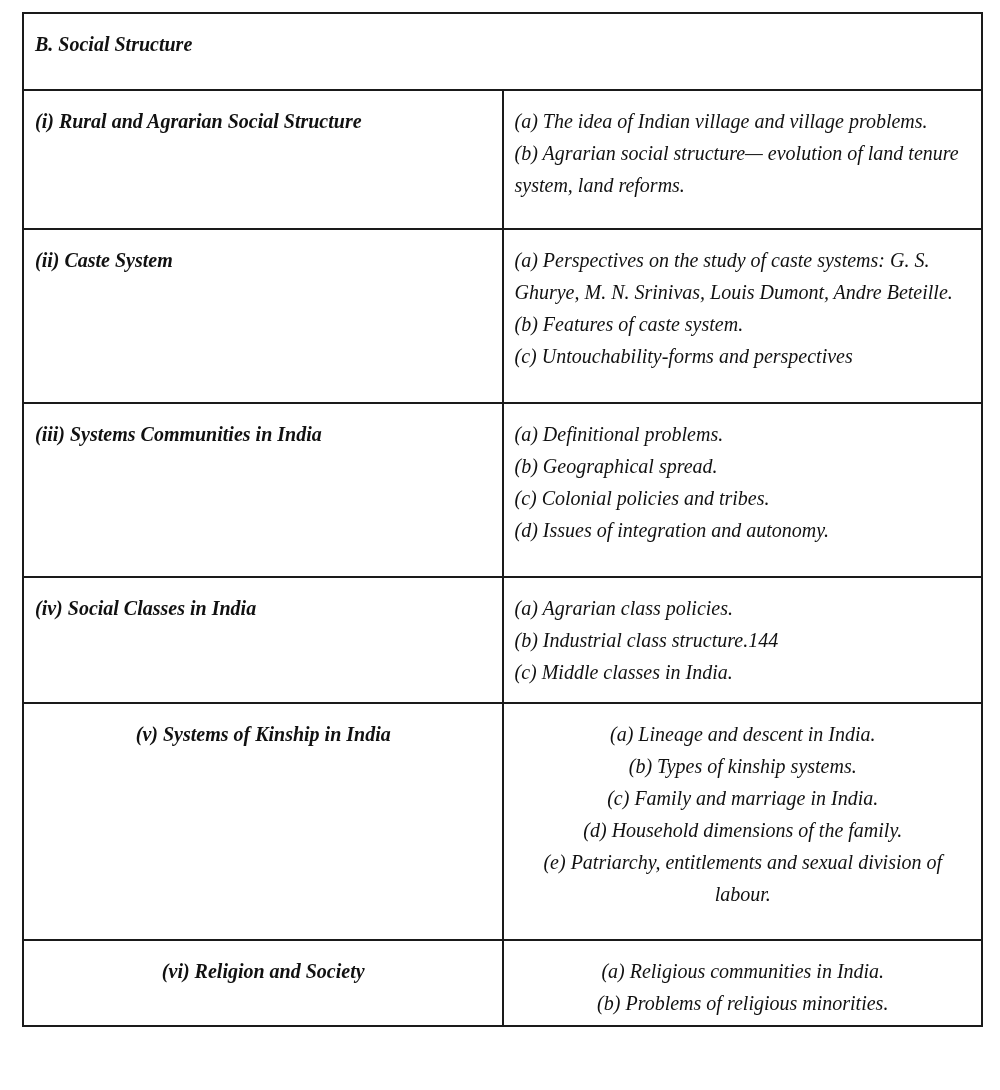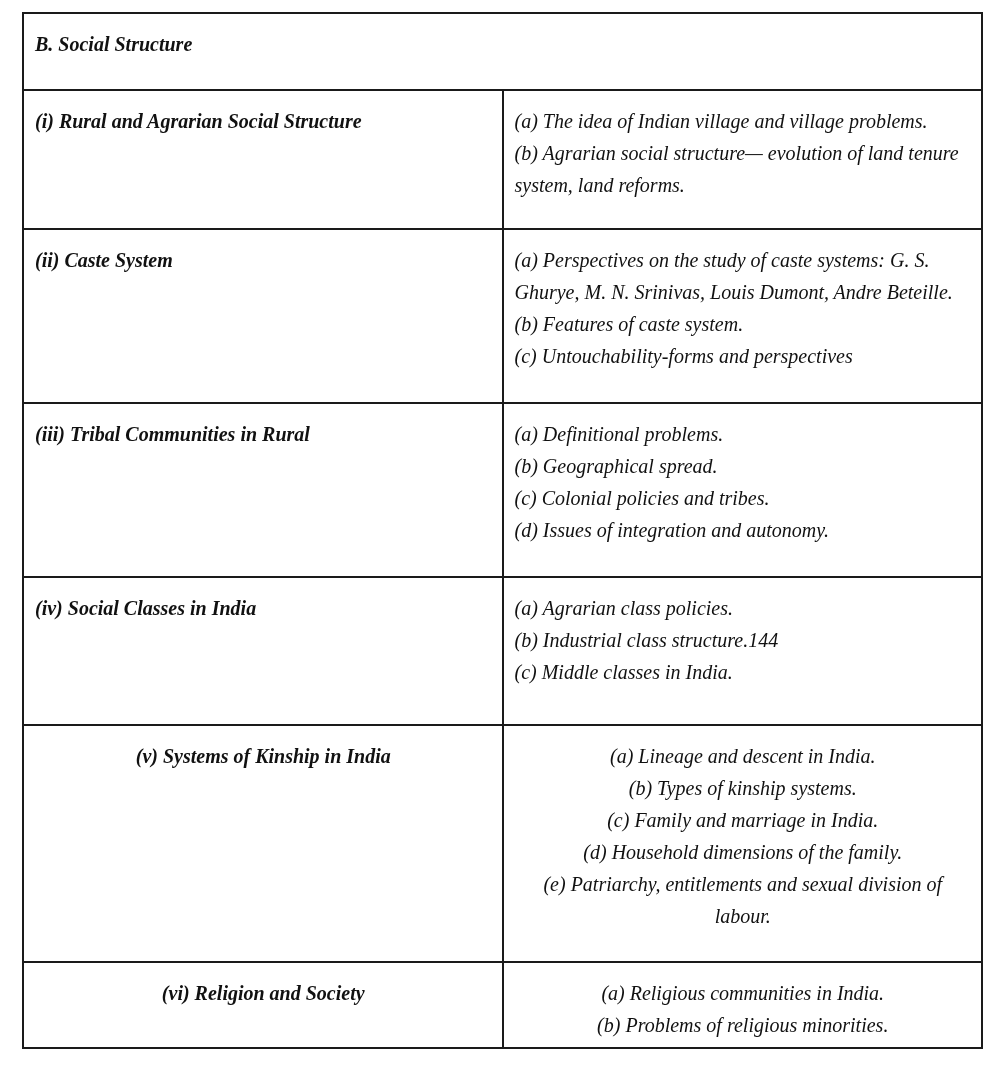--- a/index.html
+++ b/index.html
@@ -39,21 +39,21 @@
   .topic-cell {
     width: 384px;
     font-weight: bold;
   }
   .subtopic-line {
     display: block;
   }
   .r1 td { height: 139px; }
   .r2 td { height: 174px; margin-left: 48px; }
   .r3 td { height: 174px; }
-  .r4 td { height: 148px; }
+  .r4 td { height: 126px; }
   .r5 td { height: 237px; text-align: center; }
   .r6 td { height: 86px; text-align: center; }
 </style>
 </head>
 <body>
 
 <table class="syllabus-table">
   <tbody>
     <tr>
       <td class="header-cell" colspan="2">B. Social Structure</td>
@@ -70,21 +70,21 @@
     <tr class="r2">
       <td class="topic-cell">(ii) Caste System</td>
       <td>
         <span class="subtopic-line">(a) Perspectives on the study of caste systems: G. S. Ghurye, M. N. Srinivas, Louis Dumont, Andre Beteille.</span>
         <span class="subtopic-line">(b) Features of caste system.</span>
         <span class="subtopic-line">(c) Untouchability-forms and perspectives</span>
       </td>
     </tr>
 
     <tr class="r3">
-      <td class="topic-cell">(iii) Tribal Communities in Rural</td>
+      <td class="topic-cell">(iii) Systems Communities in India</td>
       <td>
         <span class="subtopic-line">(a) Definitional problems.</span>
         <span class="subtopic-line">(b) Geographical spread.</span>
         <span class="subtopic-line">(c) Colonial policies and tribes.</span>
         <span class="subtopic-line">(d) Issues of integration and autonomy.</span>
       </td>
     </tr>
 
     <tr class="r4">
       <td class="topic-cell">(iv) Social Classes in India</td>

